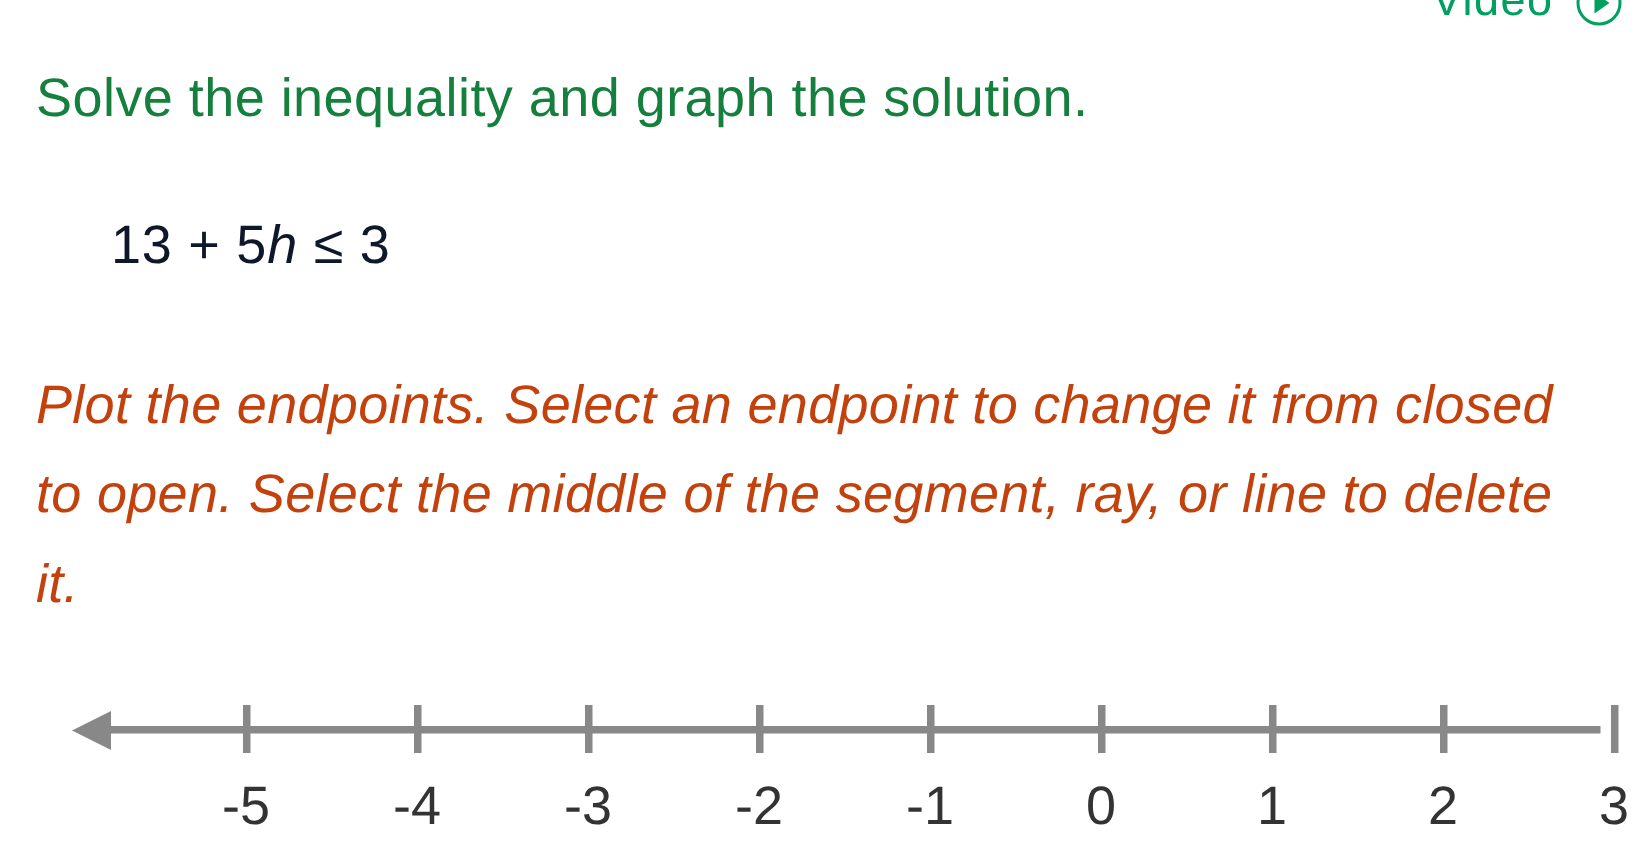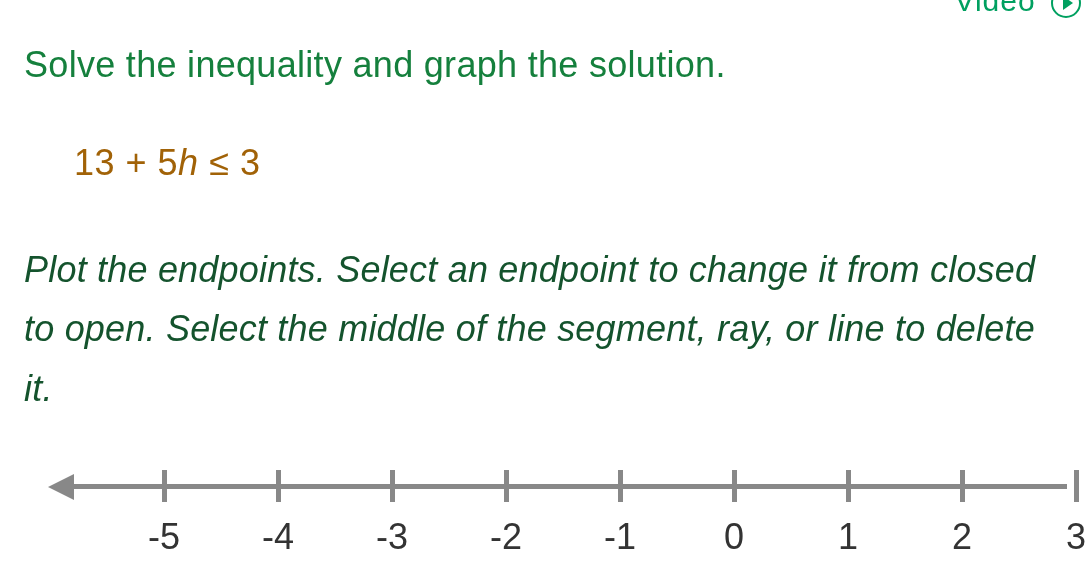--- a/index.html
+++ b/index.html
@@ -42,30 +42,30 @@
     padding: 44px 24px 0 24px;
   }
   .question {
     font-size: 36px;
     color: #15803d;
     margin-bottom: 56px;
     letter-spacing: 0.3px;
   }
   .inequality {
     font-size: 36px;
-    color: #a16207;
+    color: #0f172a;
     margin-left: 50px;
     margin-bottom: 56px;
     letter-spacing: 0.5px;
   }
   .italic-var { font-style: italic; }
   .instructions {
     font-size: 36px;
     font-style: italic;
-    color: #14532d;
+    color: #c2410c;
     line-height: 1.65;
     margin-bottom: 36px;
     letter-spacing: 0.2px;
   }
   .numberline-wrap {
     position: relative;
     height: 110px;
     margin-top: 20px;
   }
   .axis {

